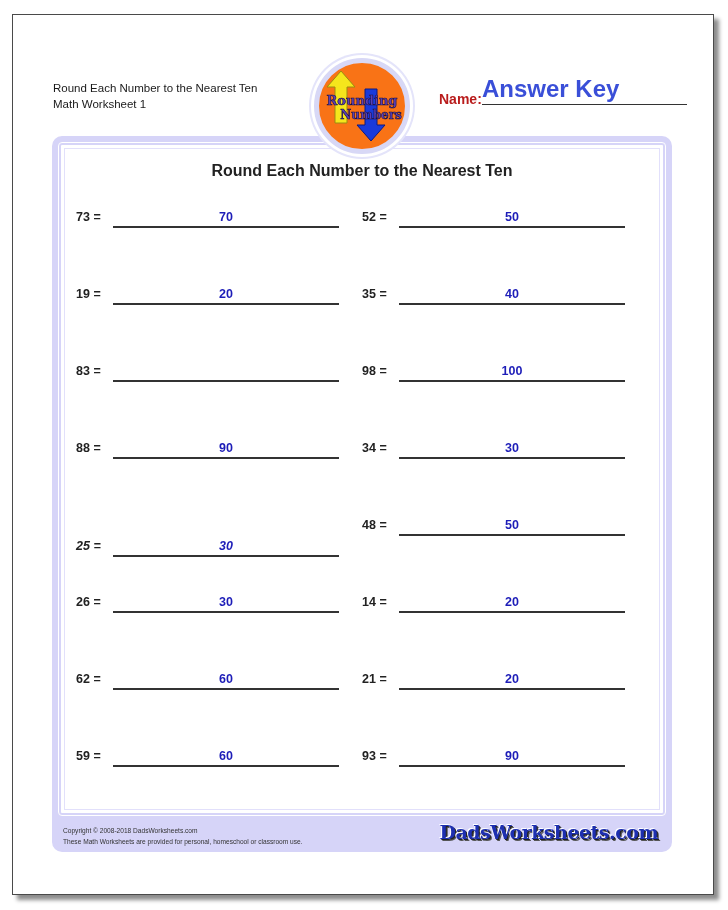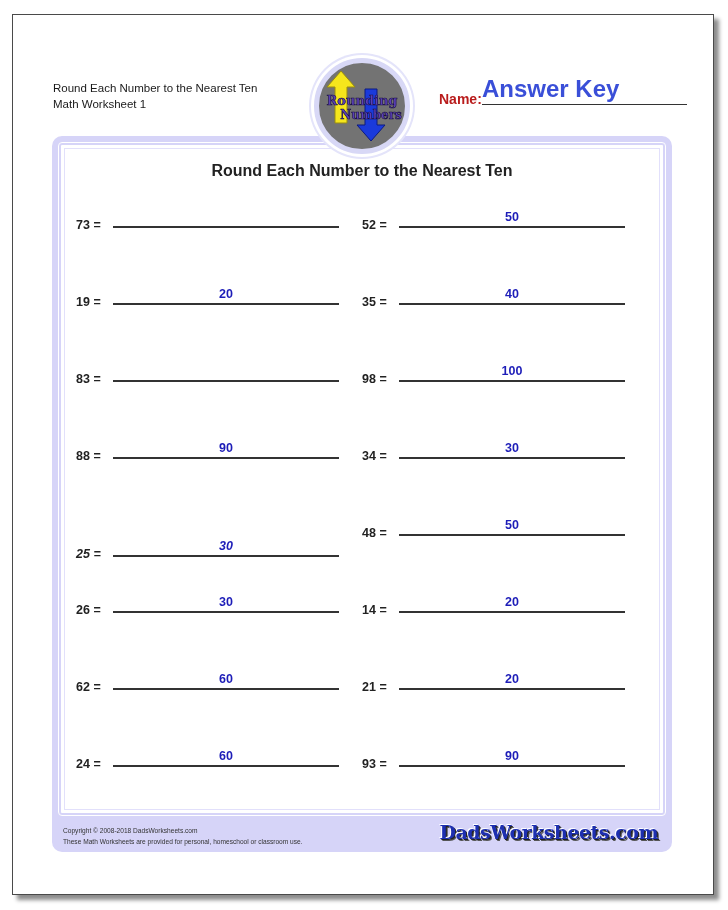--- a/index.html
+++ b/index.html
@@ -9,21 +9,21 @@
     .page {
       position: absolute; left: 12px; top: 14px; width: 702px; height: 881px;
       background: #ffffff; border: 1.5px solid #4a4a4a;
       box-shadow: 5px 5px 4px rgba(0,0,0,0.45);
     }
 
     .header-left { position: absolute; left: 53px; top: 80px; font-size: 11.5px; color: #1a1a1a; line-height: 16px; }
 
     .logo {
       position: absolute; left: 314px; top: 58px; width: 96px; height: 96px;
-      border-radius: 50%; background: #737373;
+      border-radius: 50%; background: #f97316;
       border: 5px solid #d8d8f6; z-index: 3;
       box-shadow: 0 0 0 3px #ffffff, 0 0 0 5px #e4e4fa;
     }
     .logo svg { position: absolute; left: 0; top: 0; }
 
     .name-label { position: absolute; left: 439px; top: 91px; font-size: 14px; font-weight: bold; color: #b91c1c; }
     .name-line { position: absolute; left: 482px; top: 104px; width: 205px; height: 1px; background: #333; }
     .answer-key { position: absolute; left: 482px; top: 75px; width: 200px; text-align: left; font-size: 24px; font-weight: bold; color: #3a4fd8; }
 
     .frame {
@@ -36,21 +36,21 @@
       border-radius: 3px;
     }
     .inner-line {
       position: absolute; left: 3px; top: 3px; right: 3px; bottom: 3px;
       border: 1.5px solid #e2e0fb;
     }
 
     .ws-title { position: absolute; left: 0; width: 100%; top: 17px; text-align: center; font-size: 16px; font-weight: bold; color: #222; }
 
     .problem { position: absolute; height: 30px; width: 270px; }
-    .problem .q { position: absolute; left: 0; top: 0; font-size: 12.5px; font-weight: bold; color: #222; margin-top: 8px; }
+    .problem .q { position: absolute; left: 0; top: 0; font-size: 12.5px; font-weight: bold; color: #222; }
     .problem .line { position: absolute; left: 37px; top: 16px; width: 226px; height: 1.6px; background: #333; }
     .problem .a { position: absolute; left: 37px; width: 226px; top: 0; text-align: center; font-size: 12.5px; font-weight: bold; color: #1d1db8; }
 
     .footer-left { position: absolute; left: 11px; top: 689px; font-size: 6.6px; color: #333; line-height: 11px; }
     .footer-logo {
       position: absolute; right: 14px; top: 685px; font-family: "DejaVu Serif", serif;
       font-weight: bold; font-size: 19px; color: #1d2fb0;
       text-shadow: -1px -1px 0 #fff, 1px 1px 0 #222, 2px 2px 0 #555;
       letter-spacing: -0.5px;
     }
@@ -79,20 +79,21 @@
 <div class="name-line"></div>
 
 <div class="frame">
   <div class="frame-inner">
     <div class="inner-line"></div>
     <div class="ws-title">Round Each Number to the Nearest Ten</div>
 
     <div id="problems">
         <div class="problem" style="left: 15px; top: 65px;">
           <span class="q">73 =</span>
+          <span class="a">70</span>
           <span class="line"></span>
         </div>
         <div class="problem" style="left: 301px; top: 65px;">
           <span class="q">52 =</span>
           <span class="a">50</span>
           <span class="line"></span>
         </div>
         <div class="problem" style="left: 15px; top: 142px;">
           <span class="q">19 =</span>
           <span class="a">20</span>
@@ -146,21 +147,21 @@
           <span class="q">62 =</span>
           <span class="a">60</span>
           <span class="line"></span>
         </div>
         <div class="problem" style="left: 301px; top: 527px;">
           <span class="q">21 =</span>
           <span class="a">20</span>
           <span class="line"></span>
         </div>
         <div class="problem" style="left: 15px; top: 604px;">
-          <span class="q">24 =</span>
+          <span class="q">59 =</span>
           <span class="a">60</span>
           <span class="line"></span>
         </div>
         <div class="problem" style="left: 301px; top: 604px;">
           <span class="q">93 =</span>
           <span class="a">90</span>
           <span class="line"></span>
         </div>
       </div>
   </div>

